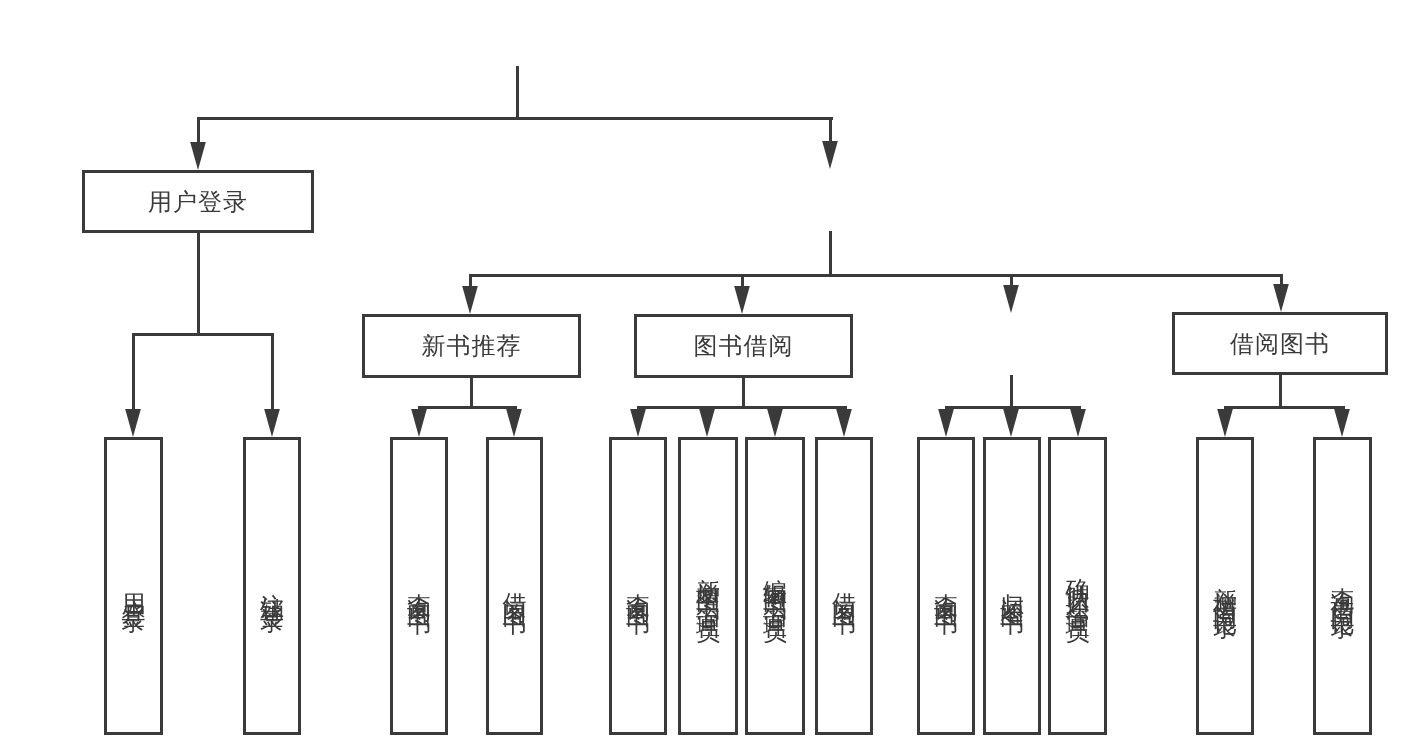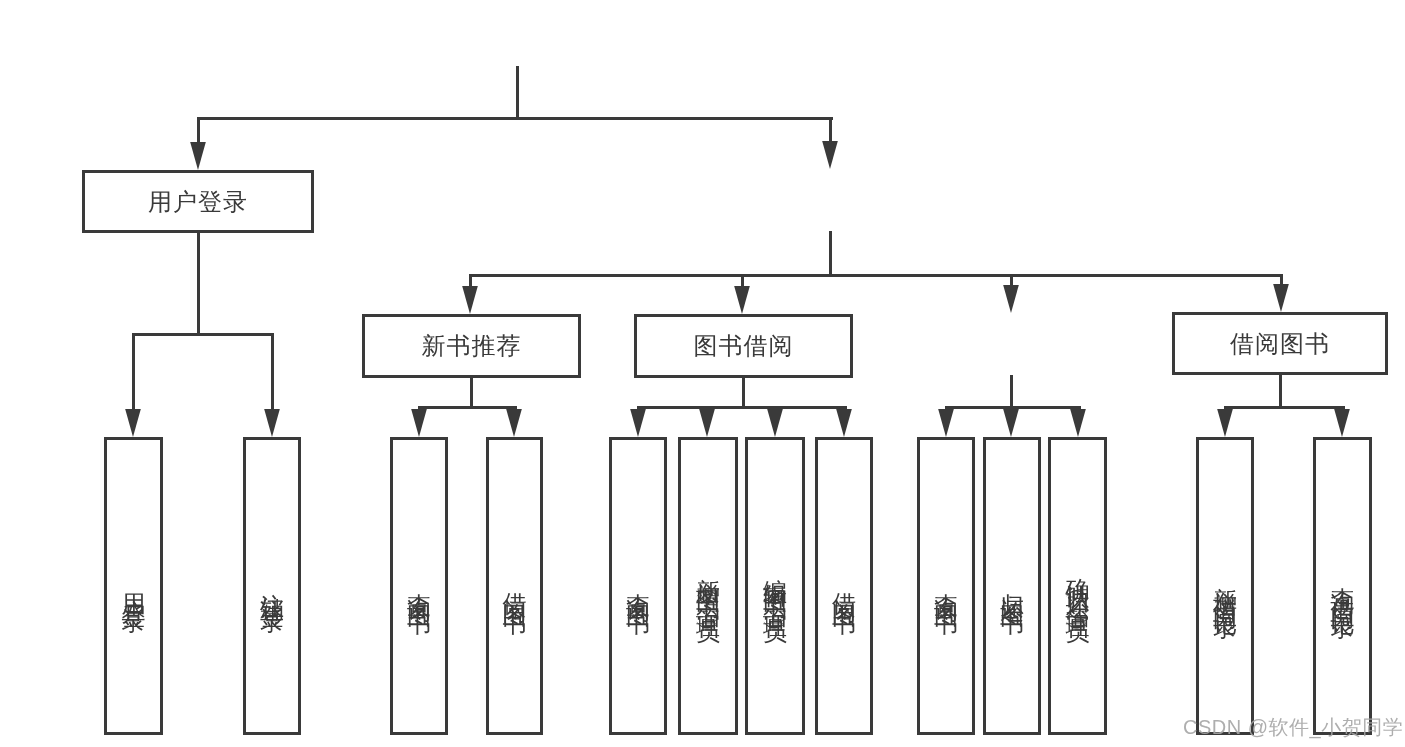--- a/index.html
+++ b/index.html
@@ -169,15 +169,14 @@
     <span class="vtext">确认归还（管理员）</span>
   </div>
 
   <div class="vnode" style="left:1196px;top:437px;width:58px;height:298px">
     <span class="vtext">新增借阅记录</span>
   </div>
   <div class="vnode" style="left:1313px;top:437px;width:59px;height:298px">
     <span class="vtext">查询借阅记录</span>
   </div>
 
-  <div class="watermark">CSDN @软件_小贺同学</div>
 
 </div>
 
 </body></html>

